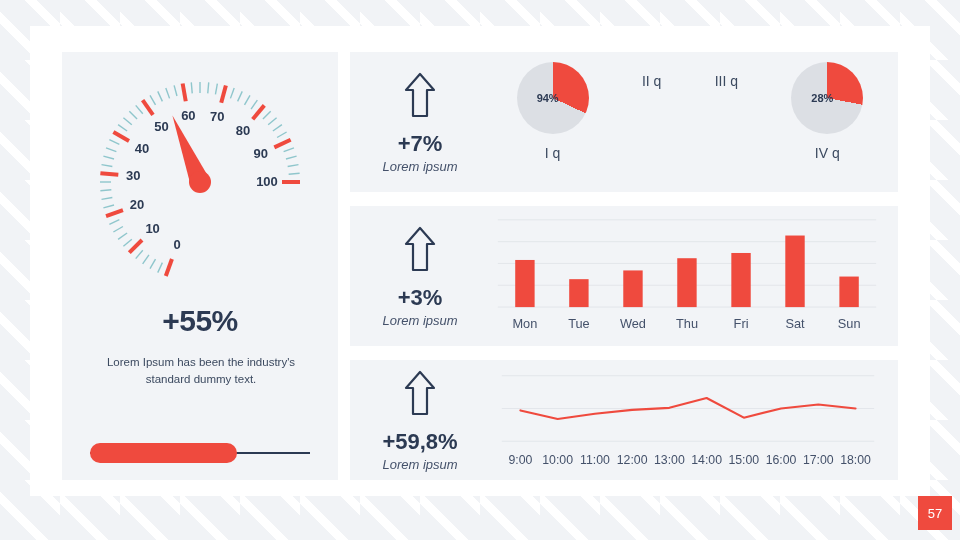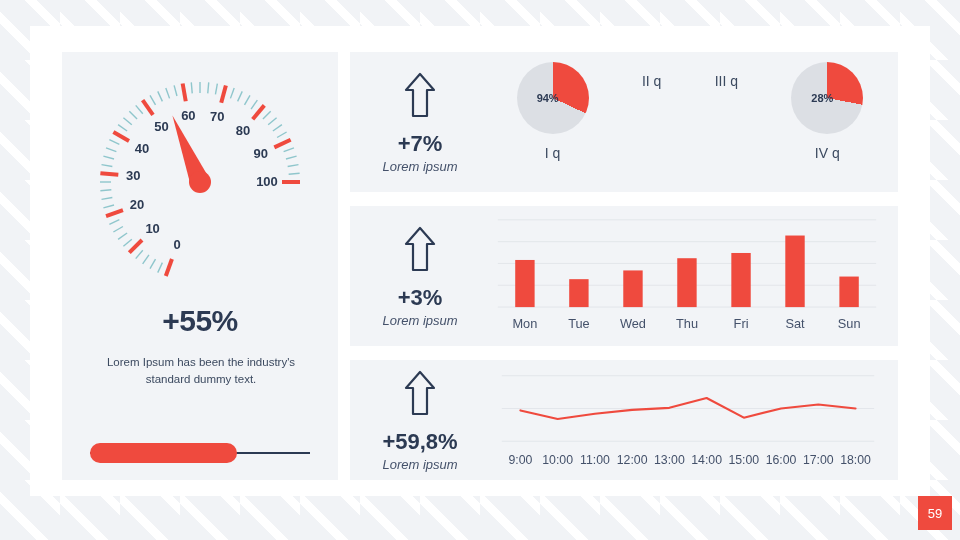--- a/index.html
+++ b/index.html
@@ -326,13 +326,13 @@
           <text x="257.7" y="100" text-anchor="middle" font-size="12.5" font-family="&quot;Liberation Sans&quot;, sans-serif" fill="#44516a">15:00</text>
           <text x="295.5" y="100" text-anchor="middle" font-size="12.5" font-family="&quot;Liberation Sans&quot;, sans-serif" fill="#44516a">16:00</text>
           <text x="333.3" y="100" text-anchor="middle" font-size="12.5" font-family="&quot;Liberation Sans&quot;, sans-serif" fill="#44516a">17:00</text>
           <text x="371.1" y="100" text-anchor="middle" font-size="12.5" font-family="&quot;Liberation Sans&quot;, sans-serif" fill="#44516a">18:00</text>
         </svg>
     </div>
   </div>
 
 </div>
 
-<div id="page-badge">59</div>
+<div id="page-badge">57</div>
 
 </body></html>

